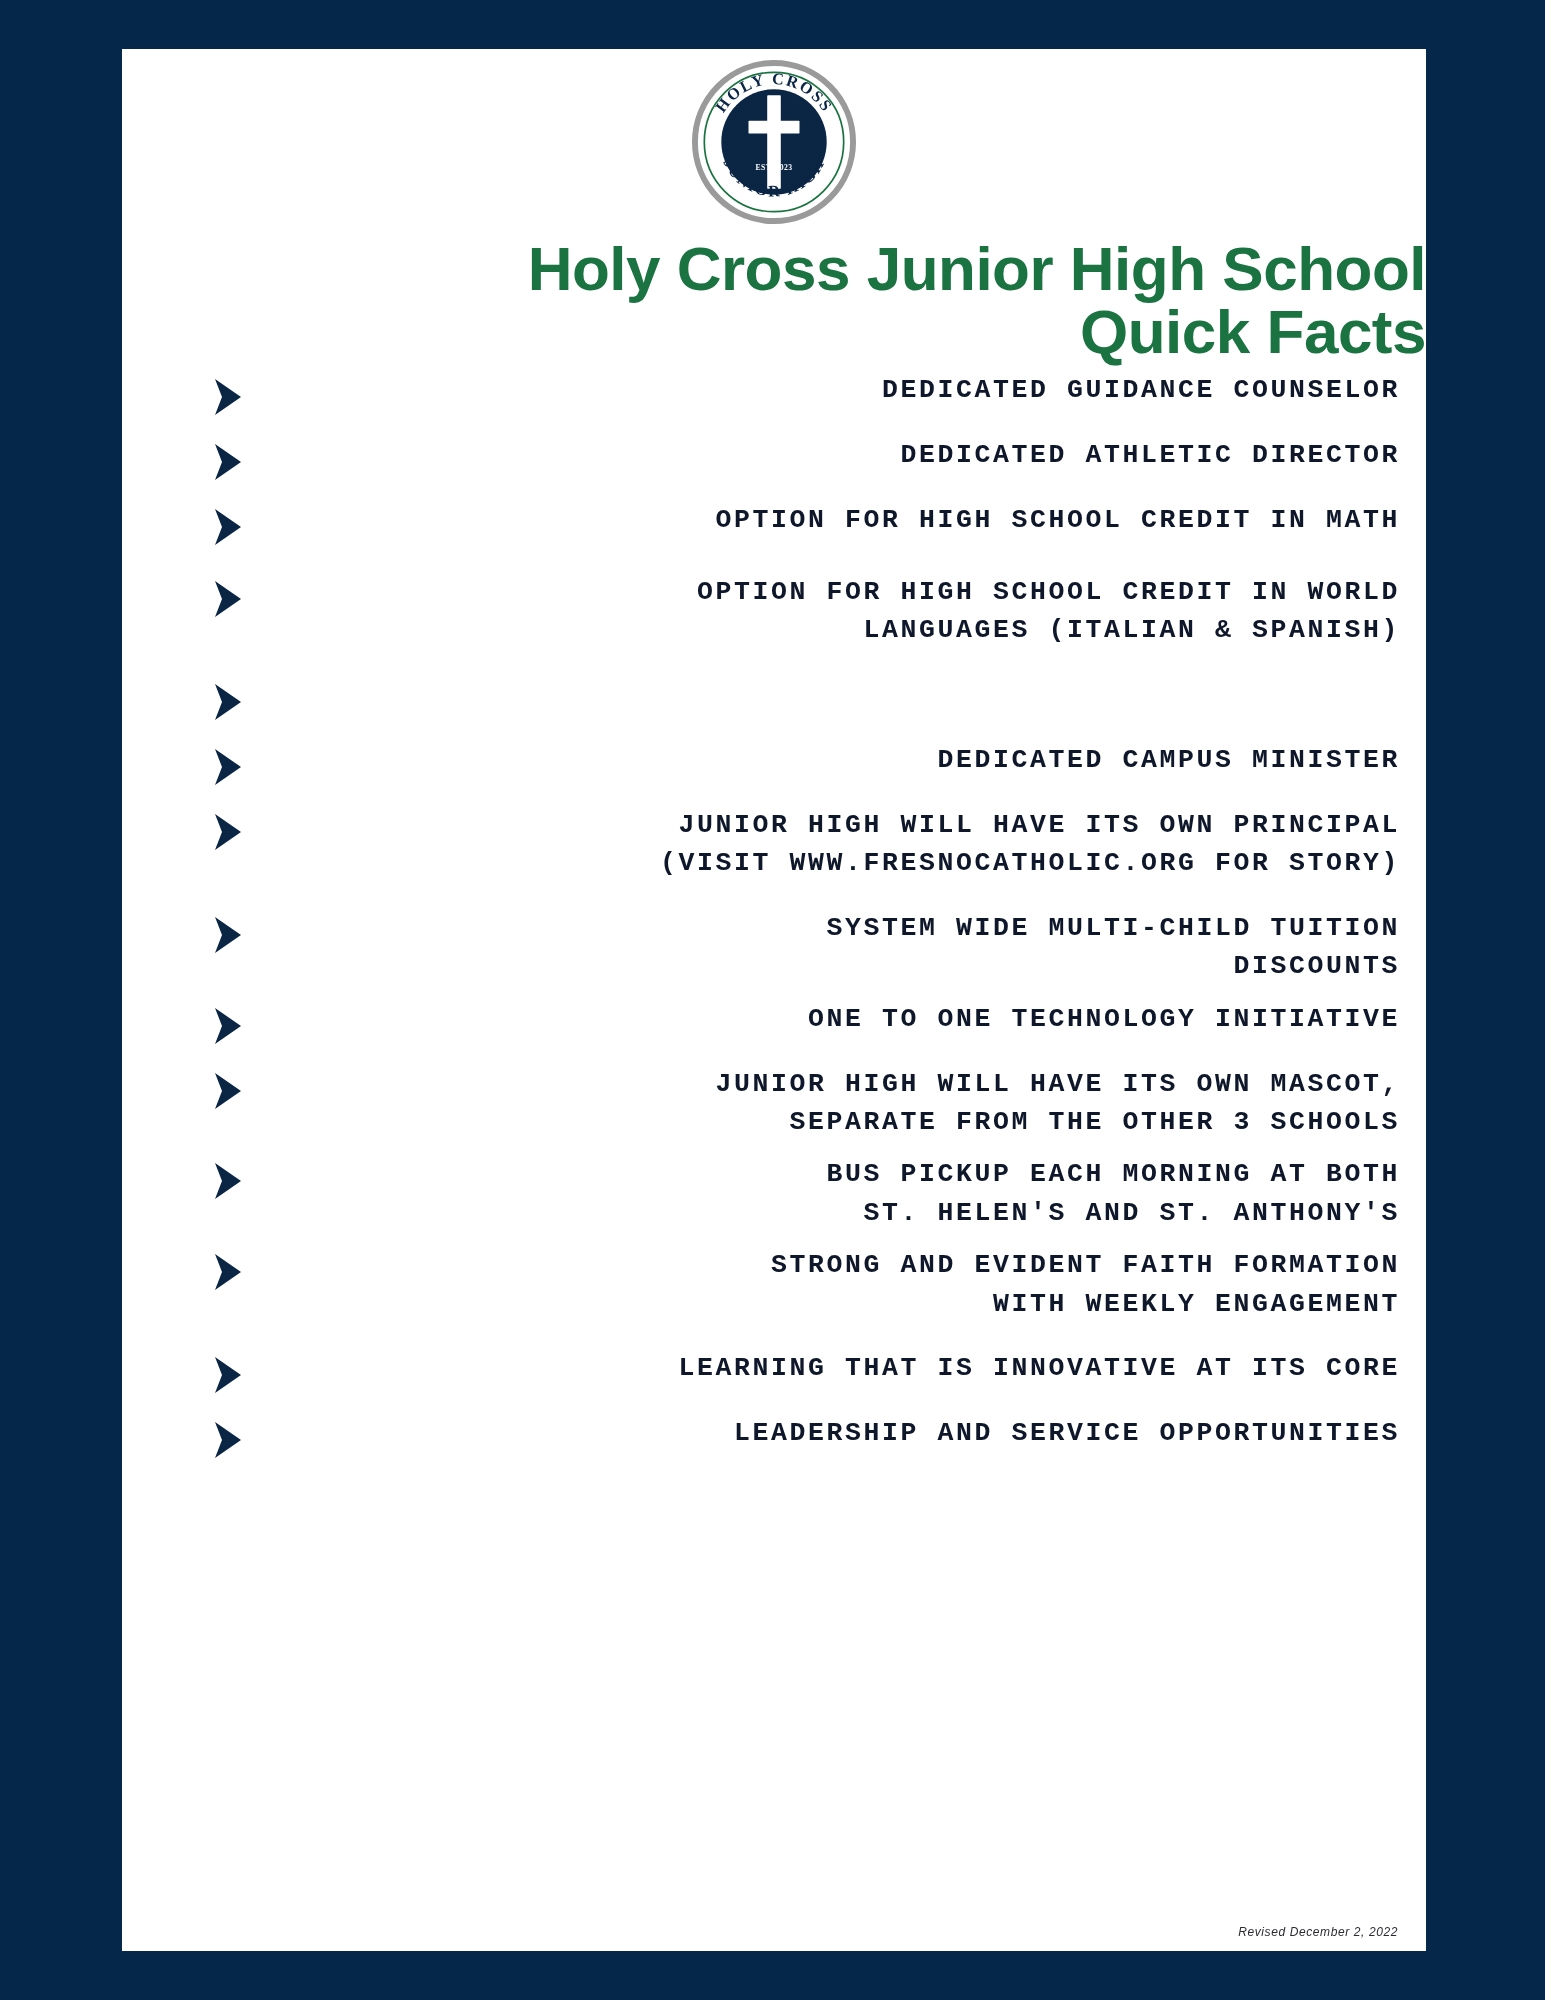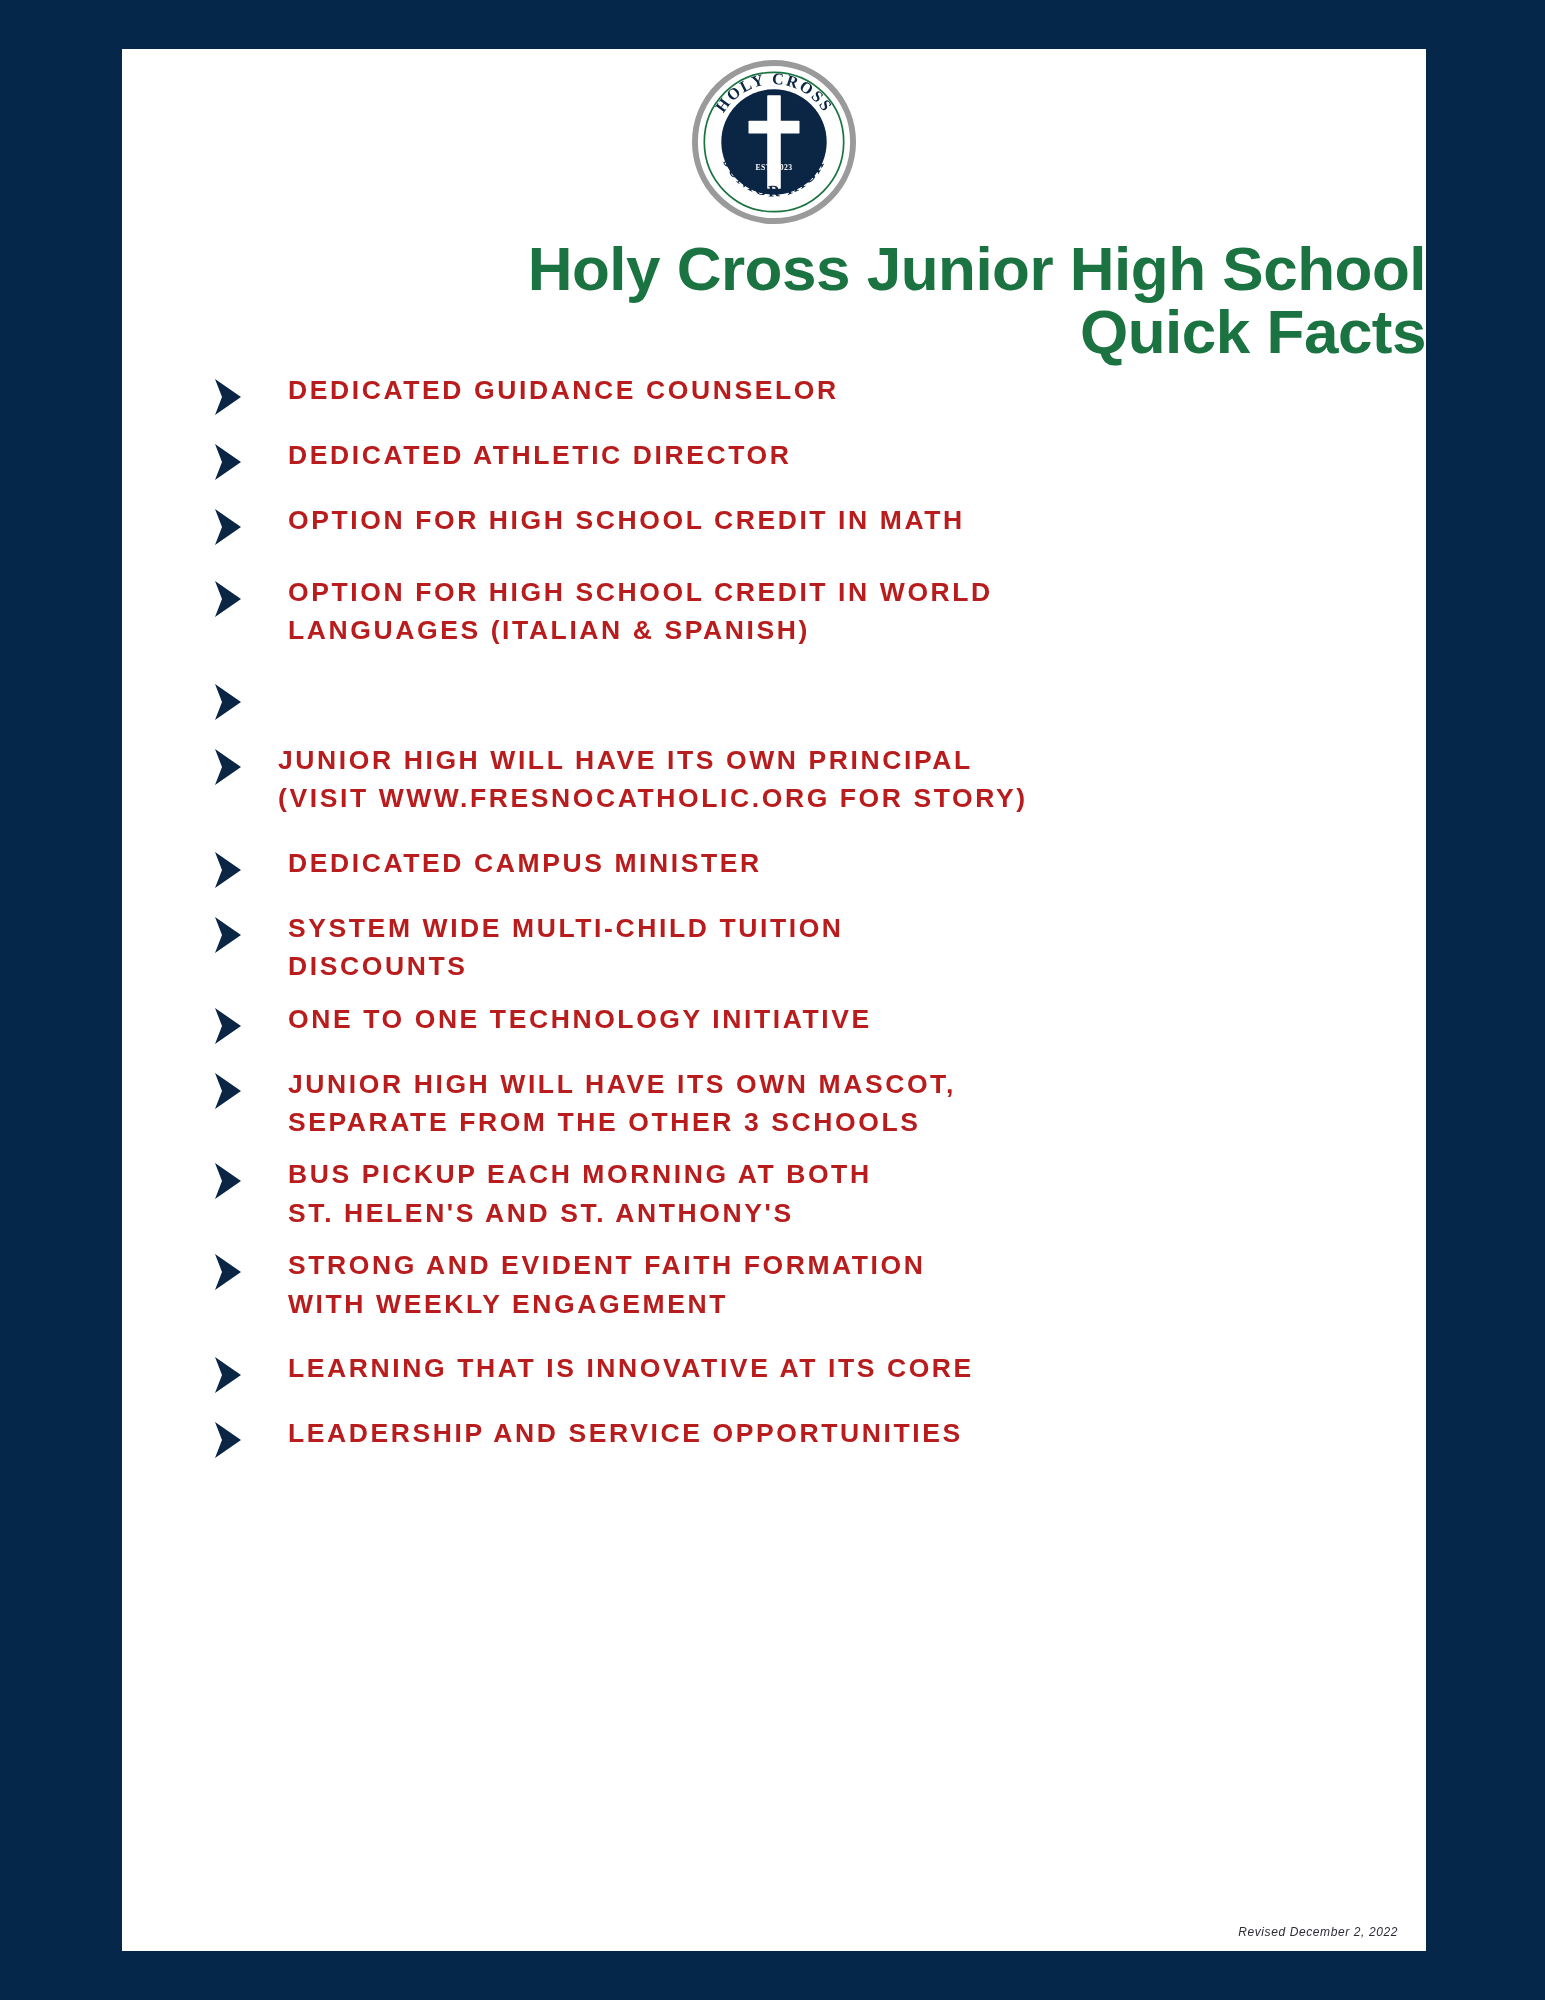--- a/index.html
+++ b/index.html
@@ -76,28 +76,29 @@
     flex:0 0 78px;
     padding-top:6px;
     display:flex;
     justify-content:flex-start;
   }
 
   .arrow-icon { display:block; width:36px; height:40px; }
 
   .fact-text {
     flex:1 1 auto;
-    color:#b91c1c;
-    font-family:Liberation Sans, sans-serif;
+    color:#0f172a;
+    font-family:Liberation Mono, monospace;
     font-weight:bold;
     font-size:26.5px;
     letter-spacing:2.6px;
     line-height:1.45;
     white-space:pre-line;
     text-transform:uppercase;
+    text-align:right;
   }
 
   
   .fact-row.tight { margin-bottom:14px; }
   .fact-row.wide  { margin-bottom:26px; }
 
   
   .fact-text.hang { margin-left:-10px; }
 
   
@@ -191,39 +192,39 @@
       </div>
 
       <div class="fact-row">
         <span class="arrow-cell">
           <svg class="arrow-icon" viewBox="0 0 36 40">
               <path d="M5 2 L31 20 L5 38 L12 20 Z" fill="#0b2545"></path>
             </svg>
         </span>
       </div>
 
+      <div class="fact-row">
+        <span class="arrow-cell">
+          <svg class="arrow-icon" viewBox="0 0 36 40">
+              <path d="M5 2 L31 20 L5 38 L12 20 Z" fill="#0b2545"></path>
+            </svg>
+        </span>
+        <span class="fact-text">DEDICATED CAMPUS MINISTER</span>
+      </div>
+
       <div class="fact-row wide">
         <span class="arrow-cell">
           <svg class="arrow-icon" viewBox="0 0 36 40">
               <path d="M5 2 L31 20 L5 38 L12 20 Z" fill="#0b2545"></path>
             </svg>
         </span>
         <span class="fact-text hang">JUNIOR HIGH WILL HAVE ITS OWN PRINCIPAL
 (VISIT WWW.FRESNOCATHOLIC.ORG FOR STORY)</span>
       </div>
 
-      <div class="fact-row">
-        <span class="arrow-cell">
-          <svg class="arrow-icon" viewBox="0 0 36 40">
-              <path d="M5 2 L31 20 L5 38 L12 20 Z" fill="#0b2545"></path>
-            </svg>
-        </span>
-        <span class="fact-text">DEDICATED CAMPUS MINISTER</span>
-      </div>
-
       <div class="fact-row tight">
         <span class="arrow-cell">
           <svg class="arrow-icon" viewBox="0 0 36 40">
               <path d="M5 2 L31 20 L5 38 L12 20 Z" fill="#0b2545"></path>
             </svg>
         </span>
         <span class="fact-text">SYSTEM WIDE MULTI-CHILD TUITION
 DISCOUNTS</span>
       </div>
 

